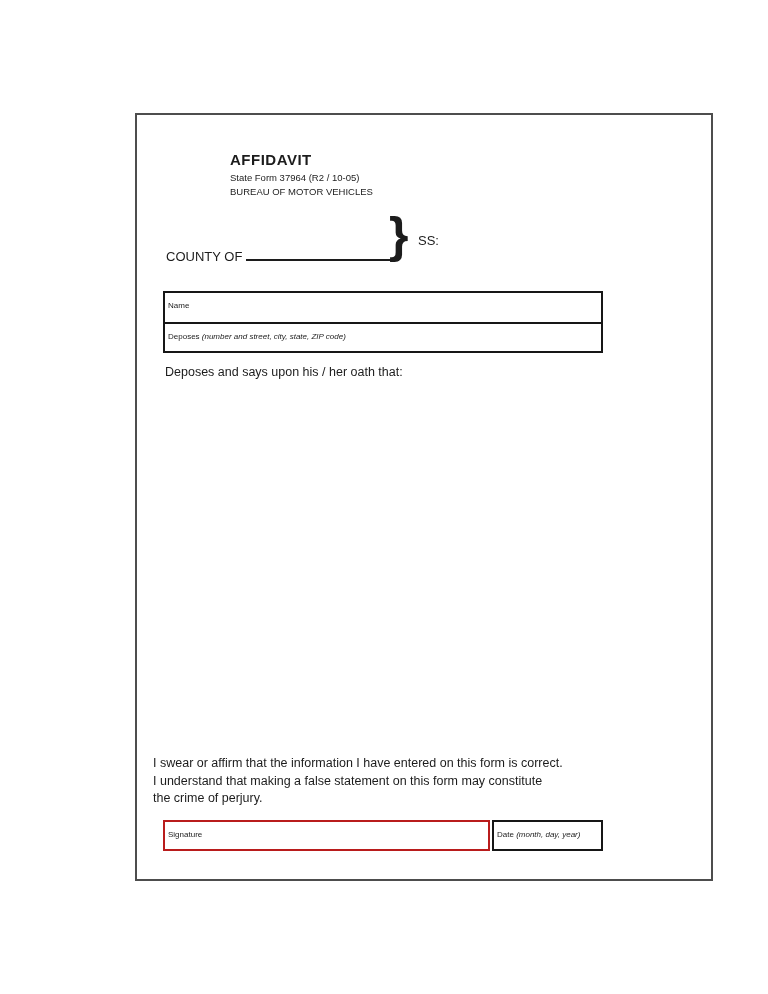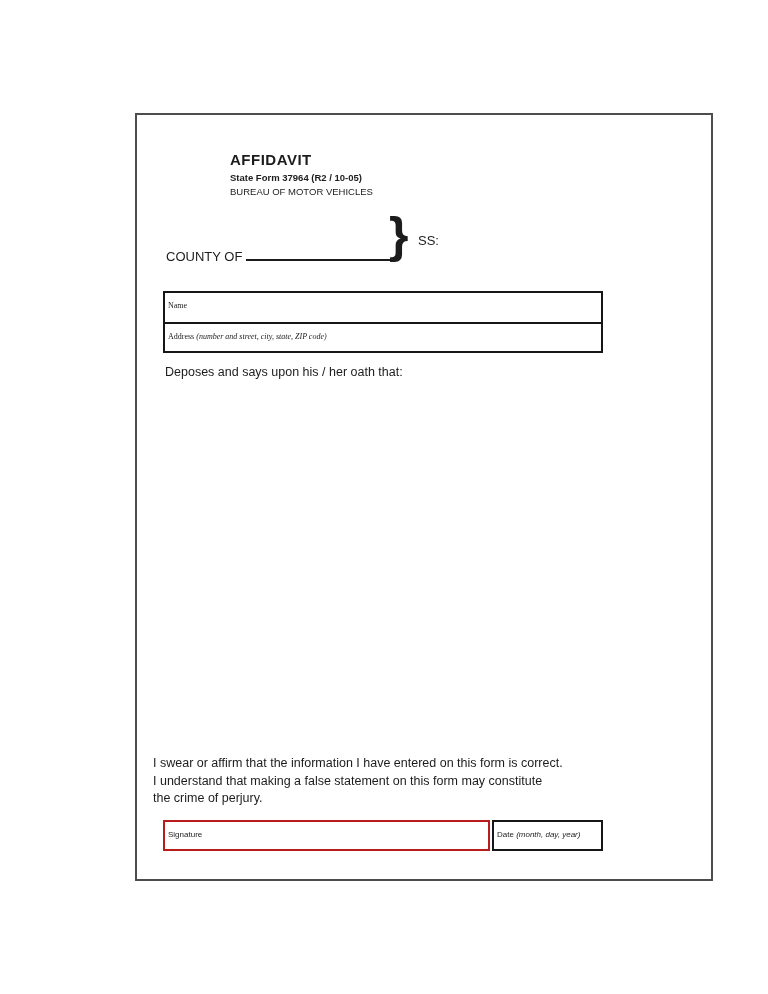--- a/index.html
+++ b/index.html
@@ -26,21 +26,20 @@
   .form-title {
     font-size: 15px;
     font-weight: bold;
     letter-spacing: 0.5px;
     line-height: 16px;
   }
   .form-number {
     font-size: 9.5px;
     margin-top: 4px;
     line-height: 12px;
-    font-weight: bold;
   }
   .form-agency {
     font-size: 9.5px;
     margin-top: 2px;
     line-height: 12px;
   }
   
   .county-row {
     position: absolute;
     left: 29px; top: 132px;
@@ -73,21 +72,20 @@
   
   .id-box {
     position: absolute;
     left: 26px; top: 176px;
     width: 440px; height: 62px;
     border: 2px solid #161616;
   }
   .id-row {
     height: 29px;
     padding: 1px 3px;
-    font-family: Liberation Serif, serif;
   }
   .id-row + .id-row { border-top: 2px solid #161616; }
   .field-label {
     font-size: 8px;
     line-height: 10px;
   }
   .field-hint { font-style: italic; }
   
   .deposes-line {
     position: absolute;
@@ -141,21 +139,21 @@
     <span class="county-line"></span>
   </div>
   <div class="brace">}</div>
   <div class="ss-label">SS:</div>
 
   <div class="id-box">
     <div class="id-row">
       <span class="field-label">Name</span>
     </div>
     <div class="id-row">
-      <span class="field-label"><span>Address </span><span class="field-hint">(number and street, city, state, ZIP code)</span></span>
+      <span class="field-label"><span>Deposes </span><span class="field-hint">(number and street, city, state, ZIP code)</span></span>
     </div>
   </div>
 
   <div class="deposes-line">Deposes and says upon his / her oath that:</div>
   <div class="deposition-area"></div>
 
   <div class="oath">
     <div>I swear or affirm that the information I have entered on this form is correct.</div>
     <div>I understand that making a false statement on this form may constitute</div>
     <div>the crime of perjury.</div>

